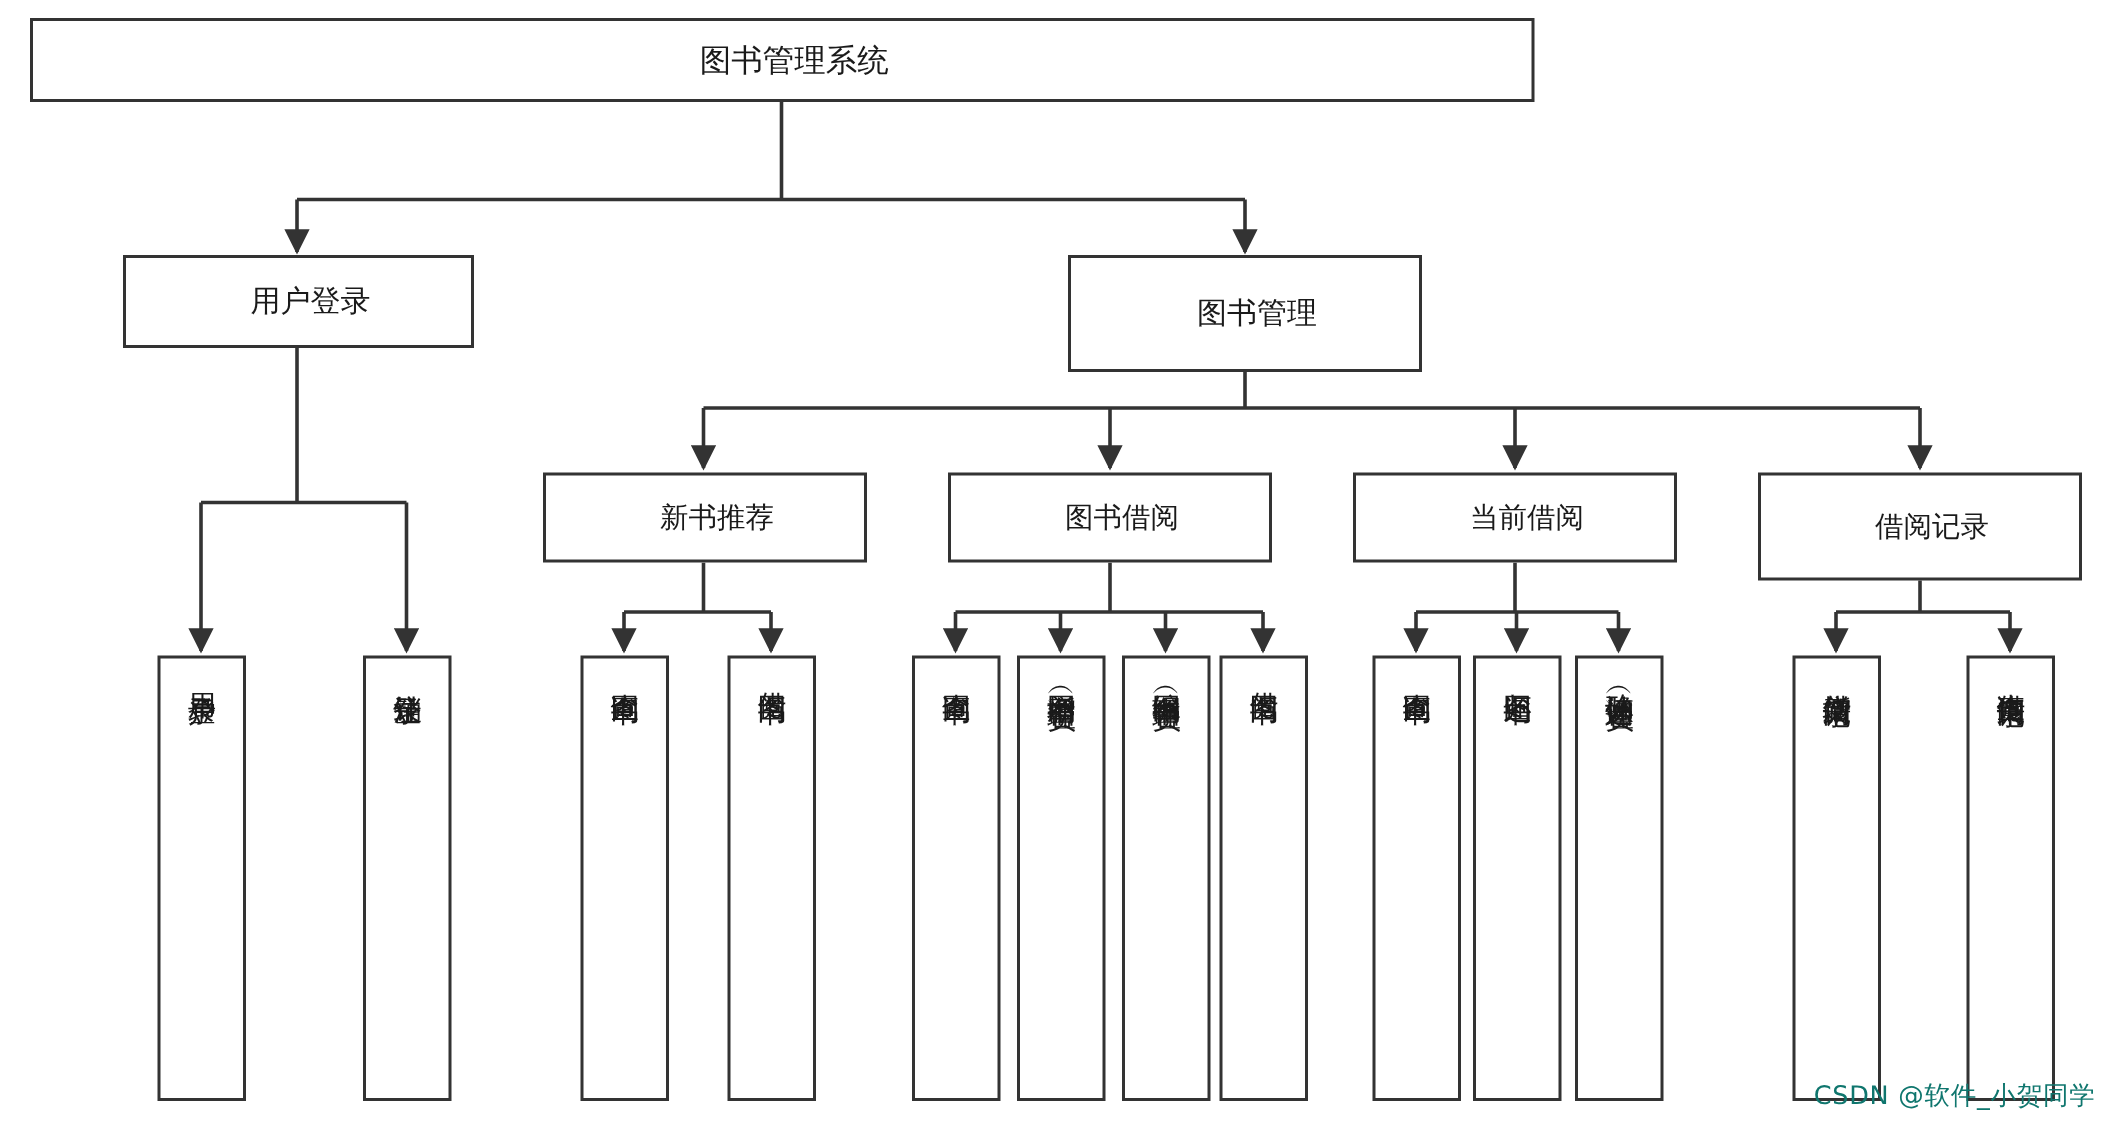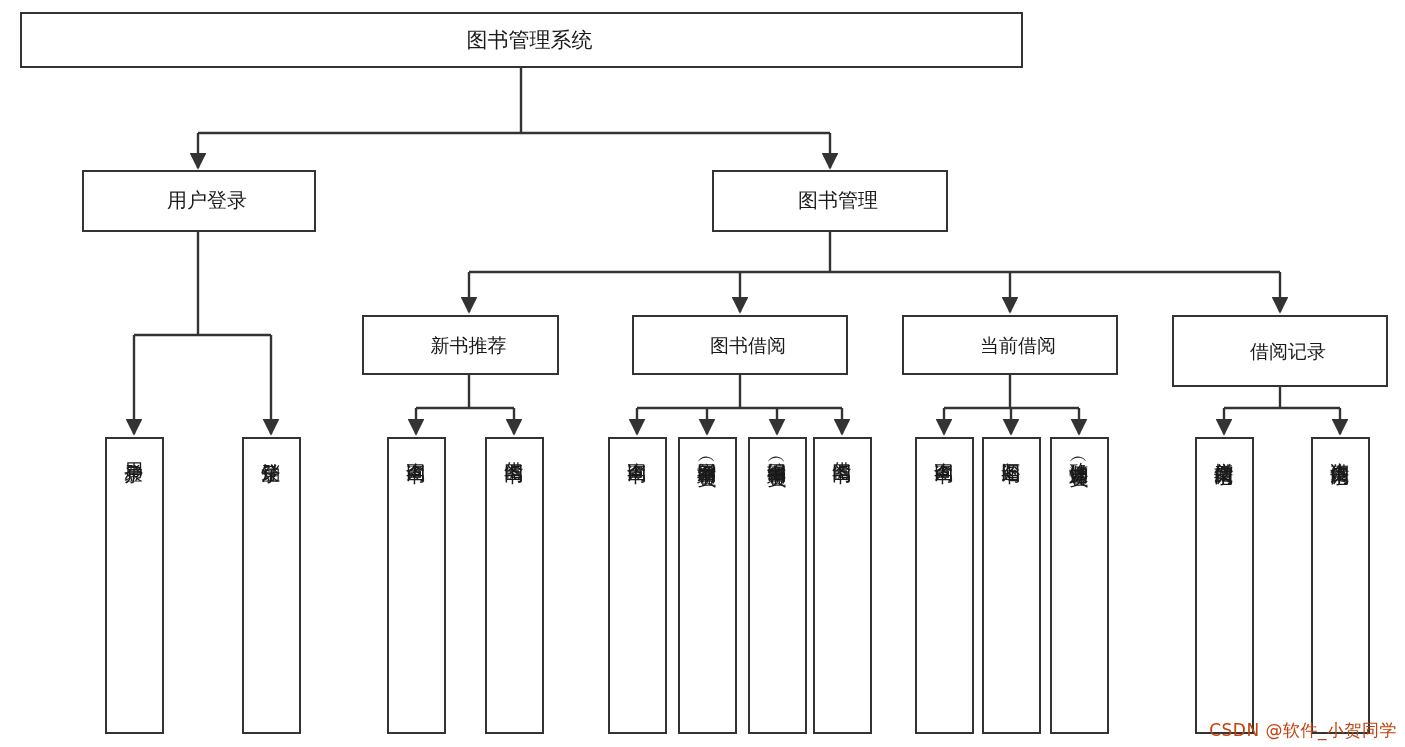--- a/index.html
+++ b/index.html
@@ -60,21 +60,21 @@
   }
   .node.leaf .vtext {
     display: block;
     white-space: nowrap;
   }
   .watermark {
     position: absolute;
     right: 8px;
     bottom: 5px;
     font-size: 17px;
-    color: #c2410c;
+    color: #0f766e;
     letter-spacing: 0.5px;
     z-index: 5;
     white-space: nowrap;
   }
 </style>
 </head>
 <body>
 
 <div id="canvas">
 
@@ -128,25 +128,25 @@
     </g>
   </svg>
 
   <div class="node root" style="left:20px; top:12px; width:1003px; height:56px;">
     <span>图书管理系统</span>
   </div>
 
   <div class="node level1" style="left:82px; top:170px; width:234px; height:62px;">
     <span>用户登录</span>
   </div>
-  <div class="node level1" style="left:712px; top:170px; width:236px; height:62px;">
+  <div class="node level1" style="left:712px; top:170px; width:236px; height:78px;">
     <span>图书管理</span>
   </div>
 
-  <div class="node level2" style="left:362px; top:315px; width:197px; height:60px;">
+  <div class="node level2" style="left:362px; top:315px; width:216px; height:60px;">
     <span>新书推荐</span>
   </div>
   <div class="node level2" style="left:902px; top:315px; width:216px; height:60px;">
     <span>当前借阅</span>
   </div>
   <div class="node level2" style="left:632px; top:315px; width:216px; height:60px;">
     <span>图书借阅</span>
   </div>
   <div class="node level2" style="left:1172px; top:315px; width:216px; height:72px;">
     <span>借阅记录</span>

